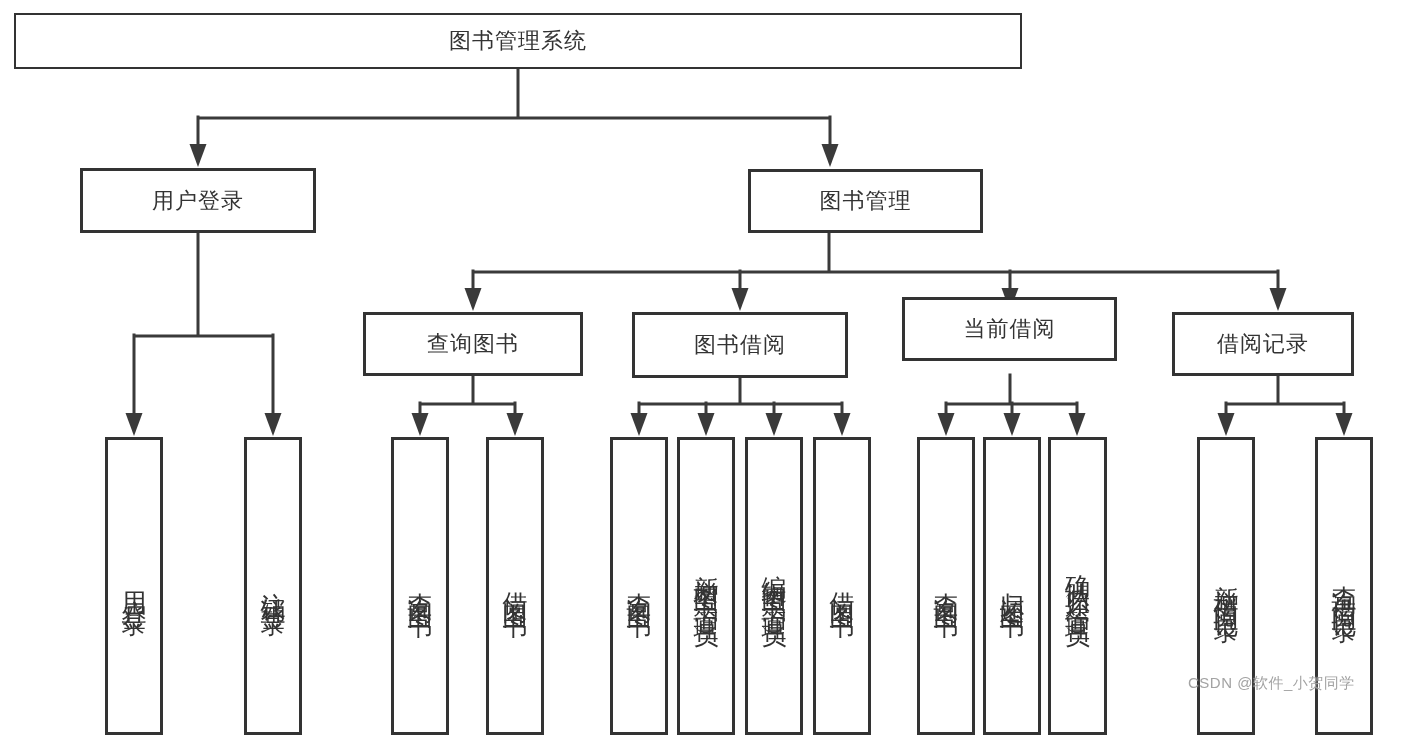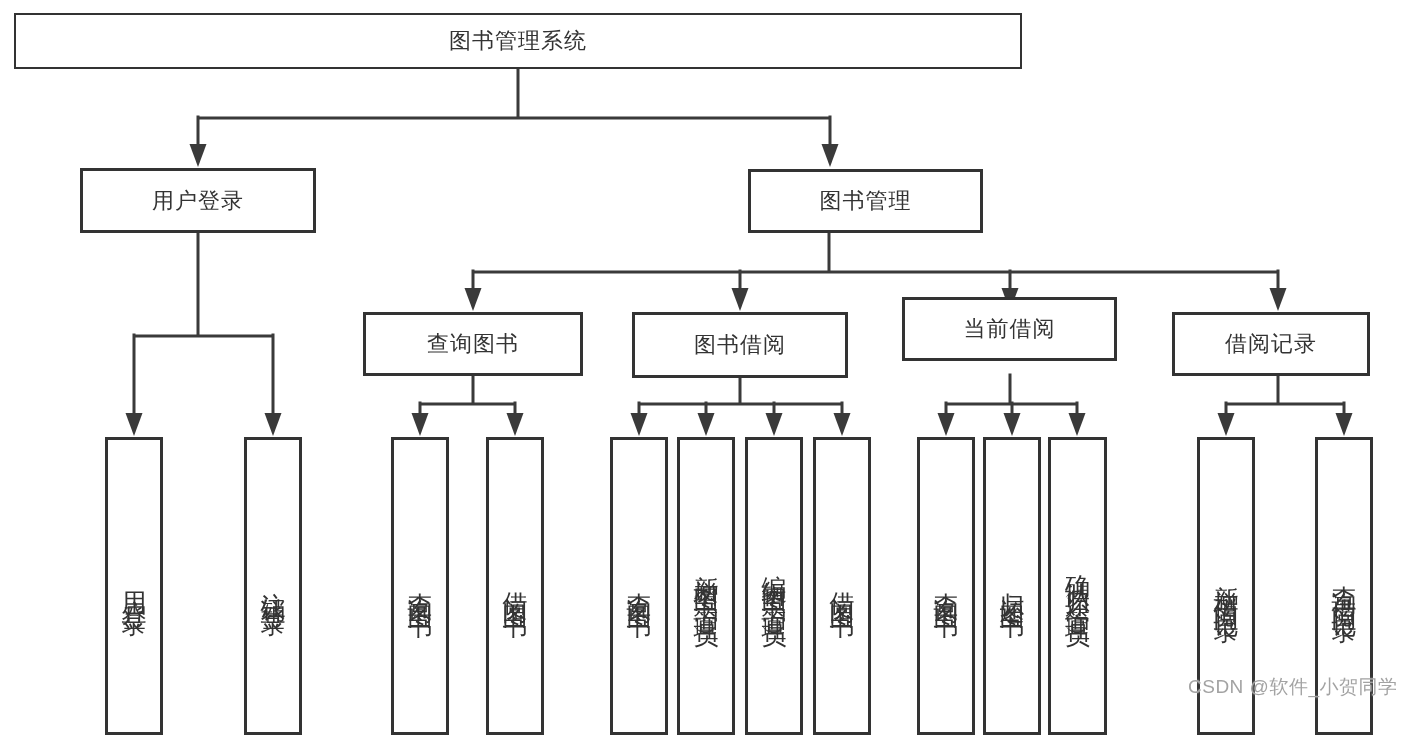--- a/index.html
+++ b/index.html
@@ -33,21 +33,21 @@
   .box-root{border-width:2px;}
   .box-v{
     writing-mode:vertical-rl;
     font-size:25px;
     letter-spacing:7px;
     line-height:1;
   }
   #watermark{
     position:absolute;z-index:3;
     left:1188px;top:674px;
-    font-size:19px;
+    font-size:15px;
     color:var(--wm);
     letter-spacing:0.5px;
     white-space:nowrap;
     text-shadow:0 0 2px rgba(255,255,255,0.7);
   }
 </style>
 </head>
 <body>
 
 <div id="stage">
@@ -86,21 +86,21 @@
   </svg>
 
   <div class="box box-h box-root" style="left:14px;top:13px;width:1008px;height:56px;">图书管理系统</div>
 
   <div class="box box-h" style="left:80px;top:168px;width:236px;height:65px;">用户登录</div>
   <div class="box box-h" style="left:712px;top:169px;width:235px;height:64px;margin-left:36px;">图书管理</div>
 
   <div class="box box-h" style="left:363px;top:312px;width:220px;height:64px;">查询图书</div>
   <div class="box box-h" style="left:632px;top:312px;width:216px;height:66px;">图书借阅</div>
   <div class="box box-h" style="left:902px;top:297px;width:215px;height:64px;">当前借阅</div>
-  <div class="box box-h" style="left:1172px;top:312px;width:198px;height:64px;">借阅记录</div>
+  <div class="box box-h" style="left:1172px;top:312px;width:182px;height:64px;">借阅记录</div>
 
   <div class="box box-v" style="left:105px;top:437px;width:58px;height:298px;">用户登录</div>
   <div class="box box-v" style="left:244px;top:437px;width:58px;height:298px;">注销登录</div>
 
   <div class="box box-v" style="left:391px;top:437px;width:58px;height:298px;">查询图书</div>
   <div class="box box-v" style="left:486px;top:437px;width:58px;height:298px;">借阅图书</div>
 
   <div class="box box-v" style="left:610px;top:437px;width:58px;height:298px;">查询图书</div>
   <div class="box box-v" style="left:677px;top:437px;width:58px;height:298px;">新增图书（管理员）</div>
   <div class="box box-v" style="left:745px;top:437px;width:58px;height:298px;">编辑图书（管理员）</div>

